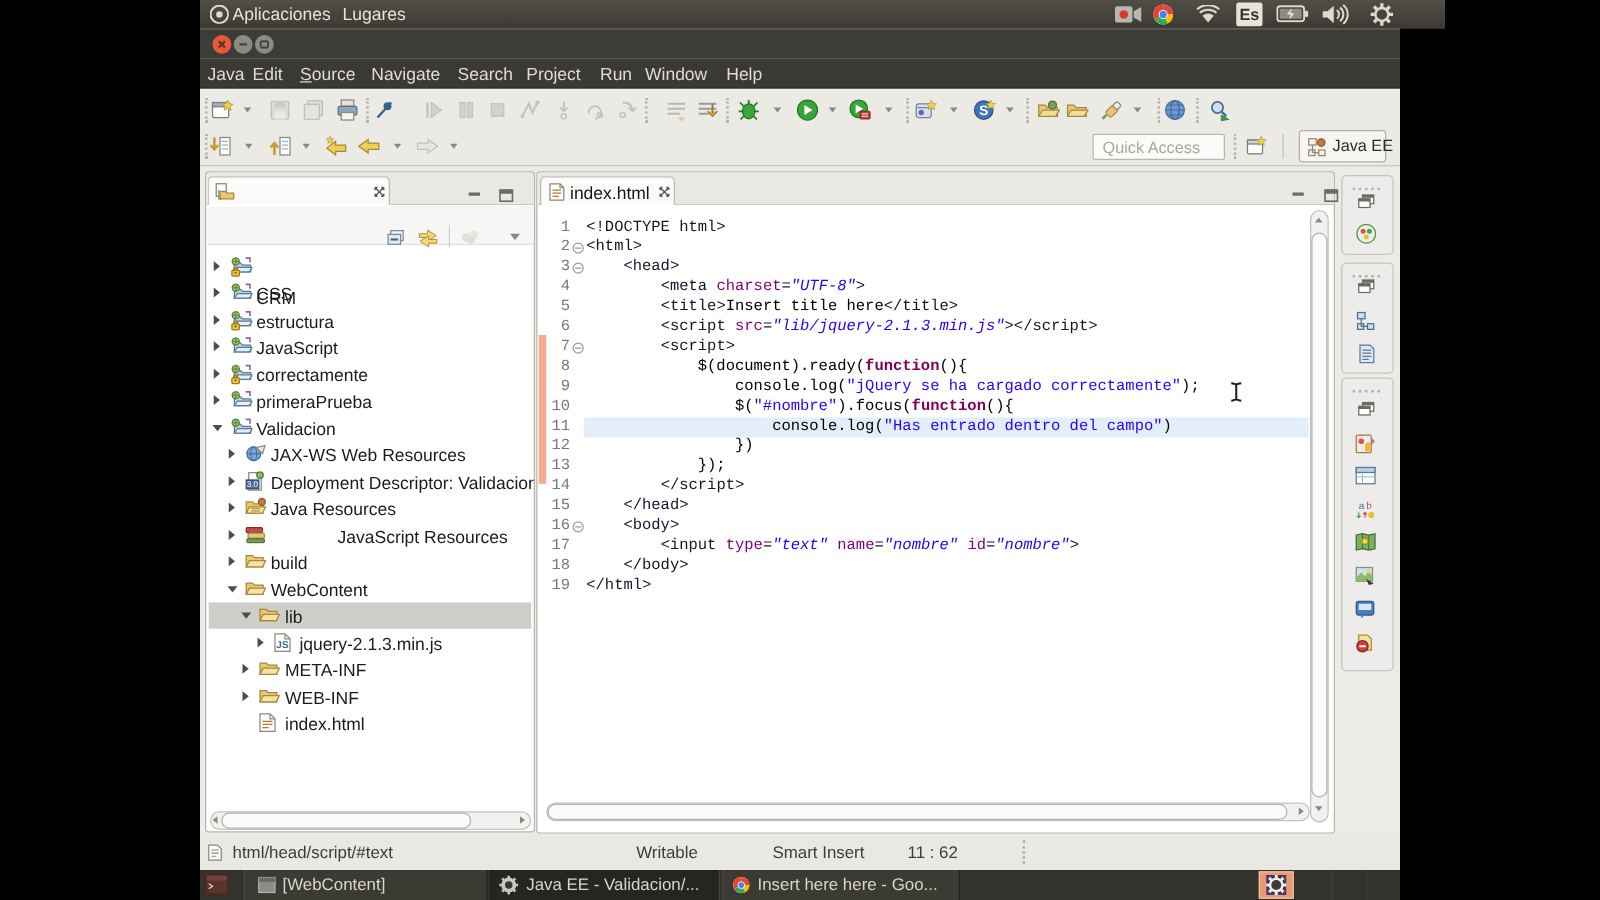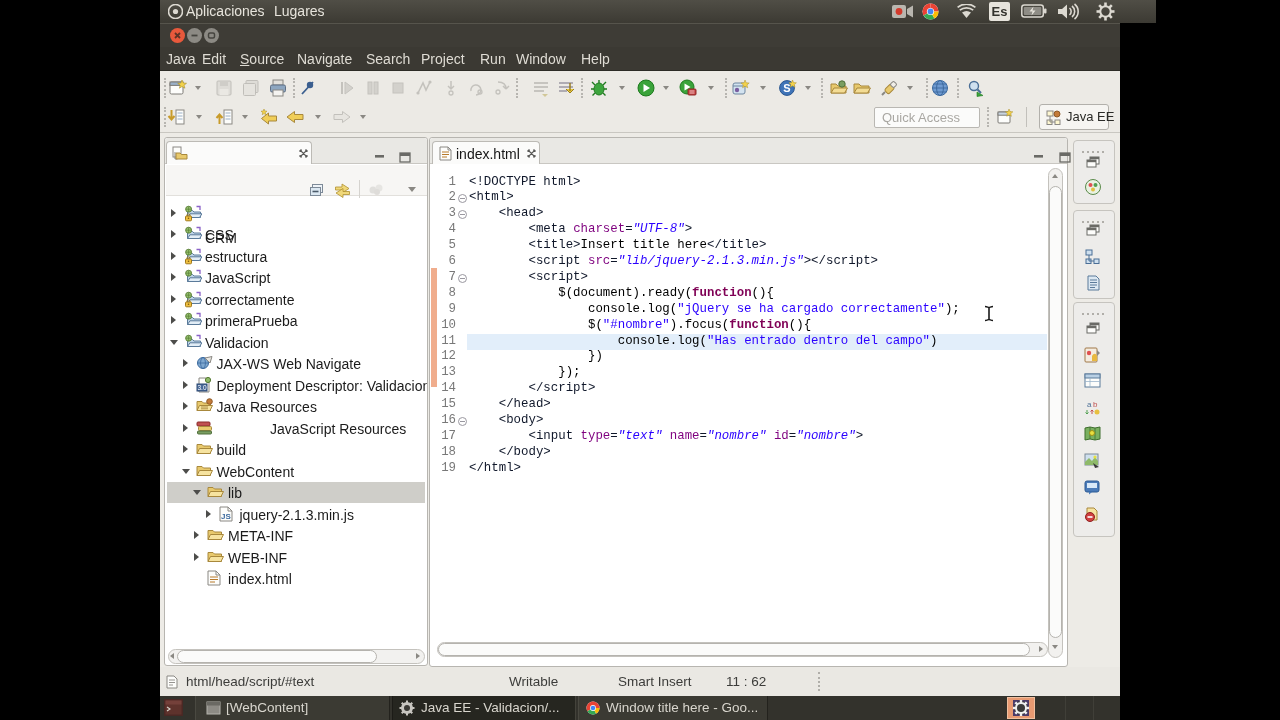--- a/index.html
+++ b/index.html
@@ -421,21 +421,21 @@
             <path d="M4.6 1.4 L4.6 7 M1.8 4.2 L7.4 4.2" stroke="#53772f" stroke-width=".6"></path>
           </svg></div>
         <div class="trow" style="left:40px;top:196.5px;">Validacion</div>
         <div class="tarr" style="left:17.5px;top:221px;"></div>
         <div class="abs" style="left:30.5px;top:216.5px;"><svg width="17" height="15" viewBox="0 0 17 15">
             <circle cx="7" cy="8" r="5.5" fill="#7fa8d0" stroke="#3c6a9e"></circle>
             <ellipse cx="7" cy="8" rx="2.4" ry="5.5" fill="none" stroke="#3c6a9e" stroke-width=".8"></ellipse>
             <path d="M1.5 8 L12.5 8" stroke="#3c6a9e" stroke-width=".8"></path>
             <path d="M9 3 L16 1.5 L14 8Z" fill="#e8e6e0" stroke="#8a8883"></path>
           </svg></div>
-        <div class="trow" style="left:51.5px;top:217.5px;">JAX-WS Web Navigate</div>
+        <div class="trow" style="left:51.5px;top:217.5px;">JAX-WS Web Resources</div>
         <div class="tarr" style="left:17.5px;top:243px;"></div>
         <div class="abs" style="left:30.5px;top:238.5px;"><svg width="16" height="16" viewBox="0 0 16 16">
             <path d="M3 1 L10 1 L13 4 L13 15 L3 15Z" fill="#fdfdfb" stroke="#8a8883"></path>
             <rect x="1" y="7" width="10" height="7" fill="#4a6a9a" stroke="#2c4a74"></rect>
             <text x="6" y="12.6" font-size="6.5" fill="#fff" text-anchor="middle" font-family="Liberation Sans">3.0</text>
             <circle cx="12" cy="3" r="2.6" fill="#8fba6a" stroke="#53772f"></circle>
           </svg></div>
         <div class="trow" style="left:51.5px;top:239.5px;">Deployment Descriptor: Validacion</div>
         <div class="tarr" style="left:17.5px;top:264px;"></div>
         <div class="abs" style="left:30.5px;top:259.5px;"><svg width="17" height="15" viewBox="0 0 17 15">
@@ -743,21 +743,21 @@
   <div class="abs" style="left:418px;top:0;width:190px;height:24px;background:#3b3a33;border-left:1px solid #4a4941;border-right:1px solid #23221d;"></div>
   <svg class="abs" style="left:426px;top:5px" width="14" height="14" viewBox="0 0 14 14">
         <circle cx="7" cy="7" r="6.5" fill="#fff"></circle>
         <path d="M7 .5 A6.5 6.5 0 0 1 13.5 7 L7 7 Z" fill="#ea4335"></path>
         <path d="M7 .5 A6.5 6.5 0 0 0 1.4 10.2 L7 7 Z" fill="#ea4335"></path>
         <path d="M1.4 10.2 A6.5 6.5 0 0 0 10.2 12.6 L7 7 Z" fill="#34a853"></path>
         <path d="M10.2 12.6 A6.5 6.5 0 0 0 13.5 7 L7 7 Z" fill="#fbbc05"></path>
         <circle cx="7" cy="7" r="2.9" fill="#fff"></circle>
         <circle cx="7" cy="7" r="2.3" fill="#4286f5"></circle>
       </svg>
-  <span class="abs" style="left:446px;top:4px;">Window title here - Goo...</span>
+  <span class="abs" style="left:446px;top:4px;">Insert here here - Goo...</span>
 
   <div class="abs" style="left:847px;top:1px;width:28px;height:22px;background:#e89a72;border:1px solid #f0c0a0;"></div>
   <svg class="abs" style="left:852px;top:3px" width="18" height="18" viewBox="0 0 18 18">
         <rect x="1" y="1" width="16" height="16" fill="#4a3a68"></rect>
         <circle cx="9" cy="9" r="6.5" fill="#efefef"></circle>
         <circle cx="9" cy="9" r="6.5" fill="none" stroke="#2a2a2a"></circle>
         <circle cx="9" cy="9" r="4" fill="#3a3a3a"></circle>
         <g stroke="#efefef" stroke-width="2.4">
           <path d="M9 1 L9 4"></path>
           <path d="M9 14 L9 17"></path>

